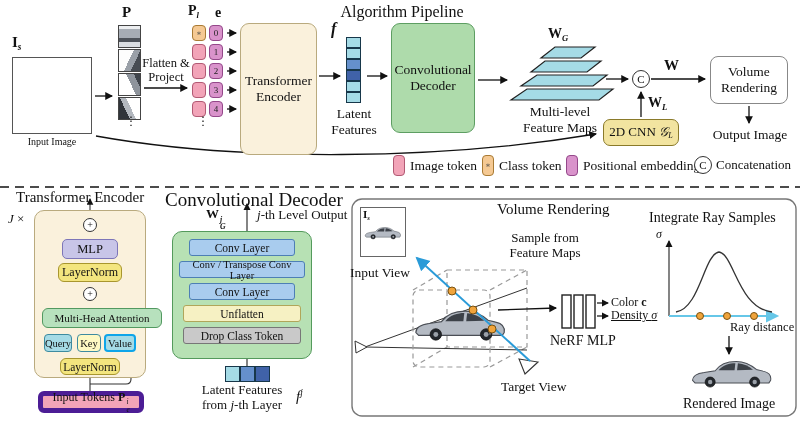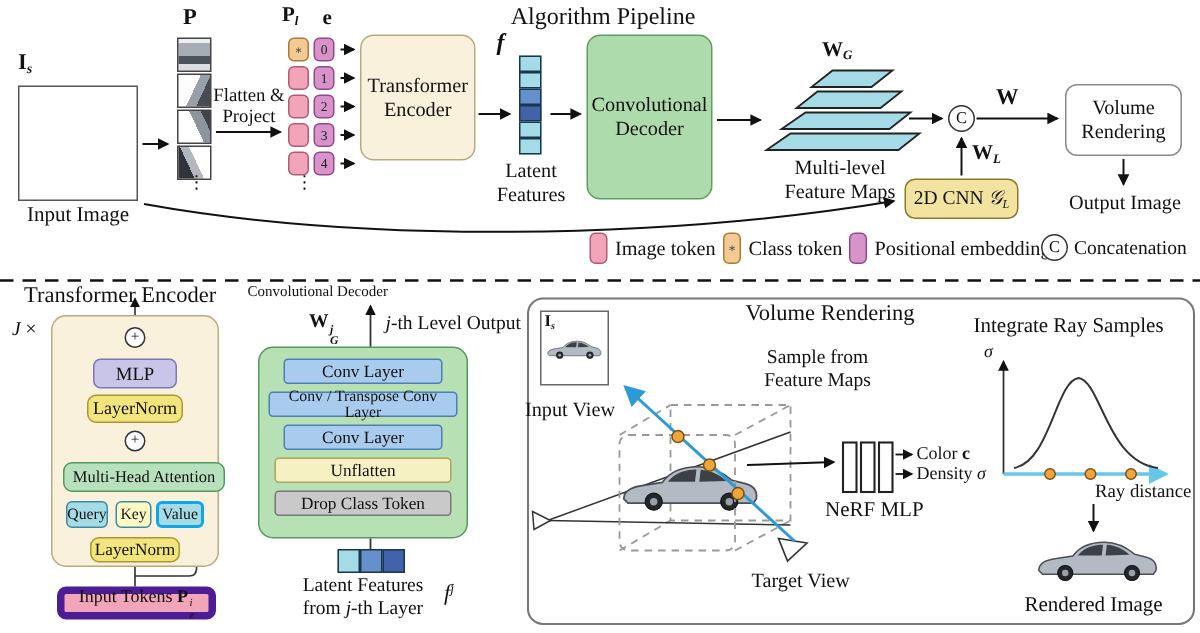--- a/index.html
+++ b/index.html
@@ -160,21 +160,21 @@
   <use href="#car" transform="translate(364,225) scale(0.38)"></use>
   <use href="#car" transform="translate(690,356) scale(0.84)"></use>
 </svg>
 
 <div class="t b" style="left:332px;top:3px;width:140px;font-size:16px;text-align:center;font-weight:normal;">Algorithm Pipeline</div>
 
 <div class="t b" style="left:12px;top:34px;font-size:15px;">
   <span>I</span><span class="sub i">s</span>
 </div>
 <div class="bx" style="left:12px;top:57px;width:80px;height:77px;border:1.5px solid #555;background:#fff;"></div>
-<div class="t" style="left:10px;top:136px;width:84px;font-size:14px;text-align:center;">Input Image</div>
+<div class="t" style="left:10px;top:136px;width:84px;font-size:10px;text-align:center;">Input Image</div>
 
 <div class="t b" style="left:122px;top:4px;font-size:15px;">P</div>
 <div class="patch" style="left:118px;top:25px;background:linear-gradient(to bottom,#eceef0 12%,#a7adb5 12%,#a7adb5 55%,#4e535a 55%,#4e535a 78%,#dadde1 78%);"></div>
 <div class="patch" style="left:118px;top:49px;background:linear-gradient(115deg,#fdfdfd 48%,#9aa0a8 48%,#9aa0a8 70%,#474c53 70%);"></div>
 <div class="patch" style="left:118px;top:73px;background:linear-gradient(65deg,#fff 55%,#8e949c 55%,#8e949c 80%,#3f444b 80%);"></div>
 <div class="patch" style="left:118px;top:97px;background:linear-gradient(245deg,#fff 45%,#b3b8bf 45%,#b3b8bf 65%,#30343a 65%);"></div>
 <div class="t" style="left:125px;top:115px;font-size:12px;">⋮</div>
 
 <div class="t" style="left:141px;top:56px;width:50px;font-size:12.5px;text-align:center;">
   <span>Flatten &amp;</span><br><span>Project</span>
@@ -191,21 +191,21 @@
 <div class="tok pink" style="left:192px;top:82px;"></div>
 <div class="tok pink" style="left:192px;top:101px;"></div>
 
 <div class="tok mag" style="left:209px;top:25px;">0</div>
 <div class="tok mag" style="left:209px;top:44px;">1</div>
 <div class="tok mag" style="left:209px;top:63px;">2</div>
 <div class="tok mag" style="left:209px;top:82px;">3</div>
 <div class="tok mag" style="left:209px;top:101px;">4</div>
 <div class="t" style="left:197px;top:115px;font-size:12px;">⋮</div>
 
-<div class="bx" style="left:240px;top:23px;width:77px;height:84px;background:#faf1dc;border:1.3px solid #b9aa7e;border-radius:9px;font-size:13.5px;justify-content:center;">
+<div class="bx" style="left:240px;top:23px;width:77px;height:132px;background:#faf1dc;border:1.3px solid #b9aa7e;border-radius:9px;font-size:13.5px;justify-content:center;">
   <div><span>Transformer</span><br><span>Encoder</span></div>
 </div>
 
 <div class="t b i" style="left:331px;top:20px;font-size:16px;">f</div>
 <div class="cell" style="left:346px;top:37px;width:15px;height:11px;background:#a5dbe6;"></div>
 <div class="cell" style="left:346px;top:48px;width:15px;height:11px;background:#a5dbe6;"></div>
 <div class="cell" style="left:346px;top:59px;width:15px;height:11px;background:#6590cc;"></div>
 <div class="cell" style="left:346px;top:70px;width:15px;height:11px;background:#4062a8;"></div>
 <div class="cell" style="left:346px;top:81px;width:15px;height:11px;background:#a5dbe6;"></div>
 <div class="cell" style="left:346px;top:92px;width:15px;height:11px;background:#a5dbe6;"></div>
@@ -249,33 +249,33 @@
 
 <div class="t" style="left:16px;top:189px;font-size:15px;">Transformer Encoder</div>
 <div class="t" style="left:8px;top:212px;font-size:13px;">
   <span class="i">J</span> <span>×</span>
 </div>
 <div class="bx" style="left:34px;top:210px;width:112px;height:168px;background:#faf1dc;border:1.3px solid #b9aa7e;border-radius:10px;"></div>
 <div class="circ" style="left:83px;top:218px;width:14px;height:14px;font-size:10px;line-height:1;">+</div>
 <div class="bx" style="left:62px;top:239px;width:56px;height:20px;background:#c8c5e8;border:1px solid #7d76b8;border-radius:5px;font-size:12.5px;">MLP</div>
 <div class="bx" style="left:58px;top:263px;width:64px;height:19px;background:#f3e57e;border:1px solid #a8962e;border-radius:6px;font-size:12px;">LayerNorm</div>
 <div class="circ" style="left:83px;top:287px;width:14px;height:14px;font-size:10px;line-height:1;">+</div>
-<div class="bx" style="left:42px;top:308px;width:108px;height:20px;background:#b7e1bd;border:1px solid #529960;border-radius:6px;font-size:11px;">Multi-Head Attention</div>
+<div class="bx" style="left:42px;top:308px;width:120px;height:20px;background:#b7e1bd;border:1px solid #529960;border-radius:6px;font-size:11px;">Multi-Head Attention</div>
 <div class="bx" style="left:44px;top:334px;width:28px;height:18px;background:#a5dbe6;border:1px solid #3d8ba0;border-radius:4px;font-size:10.5px;">Query</div>
 <div class="bx" style="left:77px;top:334px;width:24px;height:18px;background:#fef9c3;border:1px solid #3d8ba0;border-radius:4px;font-size:10.5px;">Key</div>
 <div class="bx" style="left:104px;top:334px;width:32px;height:18px;background:#a5dbe6;border:2px solid #0ea5e9;border-radius:4px;font-size:10.5px;">Value</div>
 <div class="bx" style="left:60px;top:358px;width:60px;height:17px;background:#f3e57e;border:1px solid #a8962e;border-radius:6px;font-size:11.5px;">LayerNorm</div>
 <div class="bx" style="left:38px;top:391px;width:106px;height:22px;background:#f2a4b8;border:5px solid #4c1d95;border-radius:6px;font-size:12px;">
   <div><span>Input Tokens</span>&nbsp;<span class="b">P</span><span class="supsub">
           <span>i</span>
           <span>e</span>
         </span></div>
 </div>
 
-<div class="t" style="left:165px;top:189px;font-size:10px;">Convolutional Decoder</div>
+<div class="t" style="left:165px;top:189px;font-size:19px;">Convolutional Decoder</div>
 <div class="t b" style="left:206px;top:207px;font-size:13px;">
   <span>W</span><span class="supsub">
         <span>j</span>
         <span>G</span>
       </span>
 </div>
 <div class="t" style="left:257px;top:208px;font-size:13px;">
   <span class="i">j</span><span>-th Level Output</span>
 </div>
 <div class="bx" style="left:172px;top:231px;width:140px;height:128px;background:#b7e1b4;border:1.3px solid #549a5c;border-radius:10px;"></div>
@@ -301,21 +301,21 @@
   <span>I</span><span class="sub i">s</span>
 </div>
 <div class="t" style="left:350px;top:265px;font-size:13.5px;">Input View</div>
 <div class="t ctr" style="left:500px;top:231px;width:90px;font-size:13px;">
   <span>Sample from</span><br><span>Feature Maps</span>
 </div>
 <div class="t" style="left:501px;top:379px;font-size:13.5px;">Target View</div>
 <div class="t" style="left:611px;top:296px;font-size:12px;">
   <span>Color </span><span class="b">c</span>
 </div>
-<div class="t" style="left:611px;top:309px;font-size:12px;">
+<div class="t" style="left:611px;top:309px;font-size:12px;text-decoration:underline;">
   <span>Density </span><span class="i">σ</span>
 </div>
 <div class="t" style="left:550px;top:333px;font-size:14px;">NeRF MLP</div>
 <div class="t" style="left:649px;top:210px;font-size:14px;">Integrate Ray Samples</div>
 <div class="t i" style="left:656px;top:228px;font-size:12px;">σ</div>
 <div class="t" style="left:702px;top:320px;font-size:12.5px;margin-left:28px;">Ray distance</div>
 <div class="t" style="left:683px;top:396px;font-size:14px;">Rendered Image</div>
 
 </div>
 

